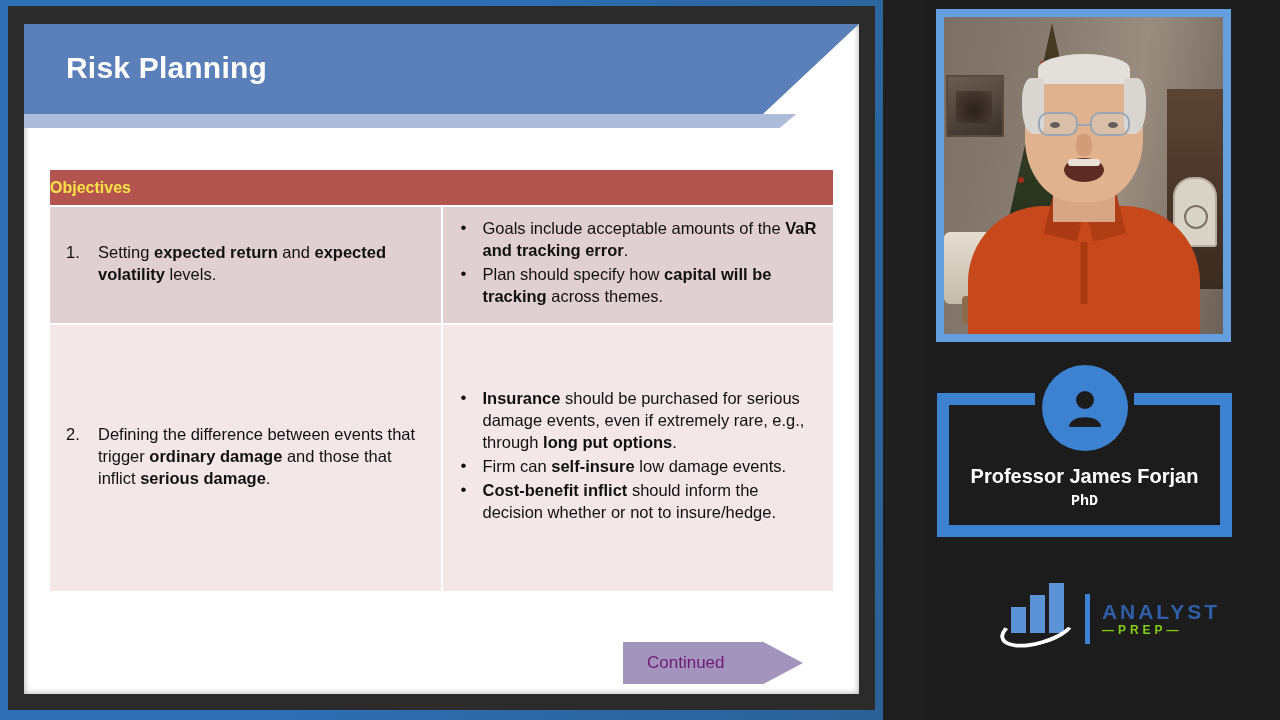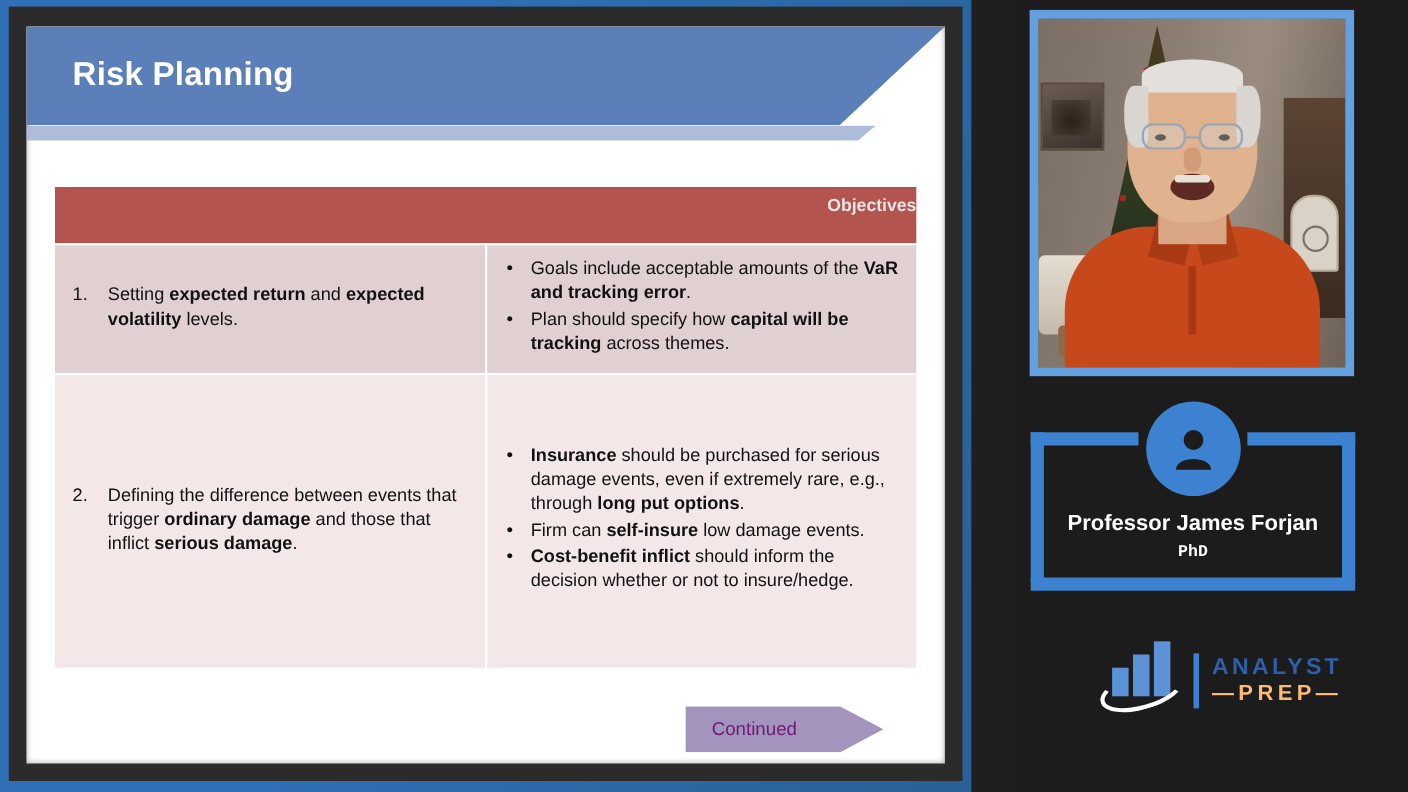--- a/index.html
+++ b/index.html
@@ -56,22 +56,22 @@
   #intro-box::after{
     content:""; position:absolute; right:0; bottom:0;
     border-style:solid; border-width:0 0 13px 13px;
     border-color:transparent transparent #ffffff transparent;
   }
   #intro-box b{ font-weight:bold; }
 
   
   #obj-table{ margin-top:14px; width:100%; border-collapse:collapse; table-layout:fixed; }
   #obj-header-cell{
-    background:#b4544e; color:#e5e5e5; text-align:right;
-    font-size:16px; font-weight:bold; padding:9px 0 24px 0;
+    background:#b4544e; color:#fde047; text-align:left;
+    font-size:16px; font-weight:bold; padding:9px 0 8px 0;
     border-bottom:2px solid #fff;
   }
   .obj-row td{
     vertical-align:middle;
     padding:10px 14px 12px 14px;
     font-size:16.5px; color:#111; line-height:1.33;
     border-right:2px solid #fff;
     border-bottom:2px solid #fff;
     margin-top:26px;
   }
@@ -217,21 +217,21 @@
   #logo-mark .b2{ left:33px; height:38px; }
   #logo-mark .b3{ left:52px; height:50px; }
   #logo-mark .swoosh{
     position:absolute; left:2px; bottom:4px; width:78px; height:34px;
     border:4px solid #ffffff; border-radius:50%;
     border-right-color:transparent; border-top-color:transparent;
     transform:rotate(-16deg);
   }
   #logo-div{ width:5px; height:50px; background:#3d82d0; margin:0 12px 0 4px; }
   #logo-words .w1{ color:#2f5fa8; font-size:21px; font-weight:bold; letter-spacing:3px; line-height:1.05; }
-  #logo-words .w2{ color:#fdba74; font-size:20px; font-weight:bold; letter-spacing:4px; line-height:1.2; }
+  #logo-words .w2{ color:#84cc16; font-size:12px; font-weight:bold; letter-spacing:4px; line-height:1.2; }
   #logo-url{ text-align:center; color:#e6e6e6; font-size:14px; margin-top:8px; }
 </style>
 </head>
 <body>
 
 <div id="slide-region">
   <div id="slide-frame">
     <div id="slide">
 
       <div id="title-banner">

